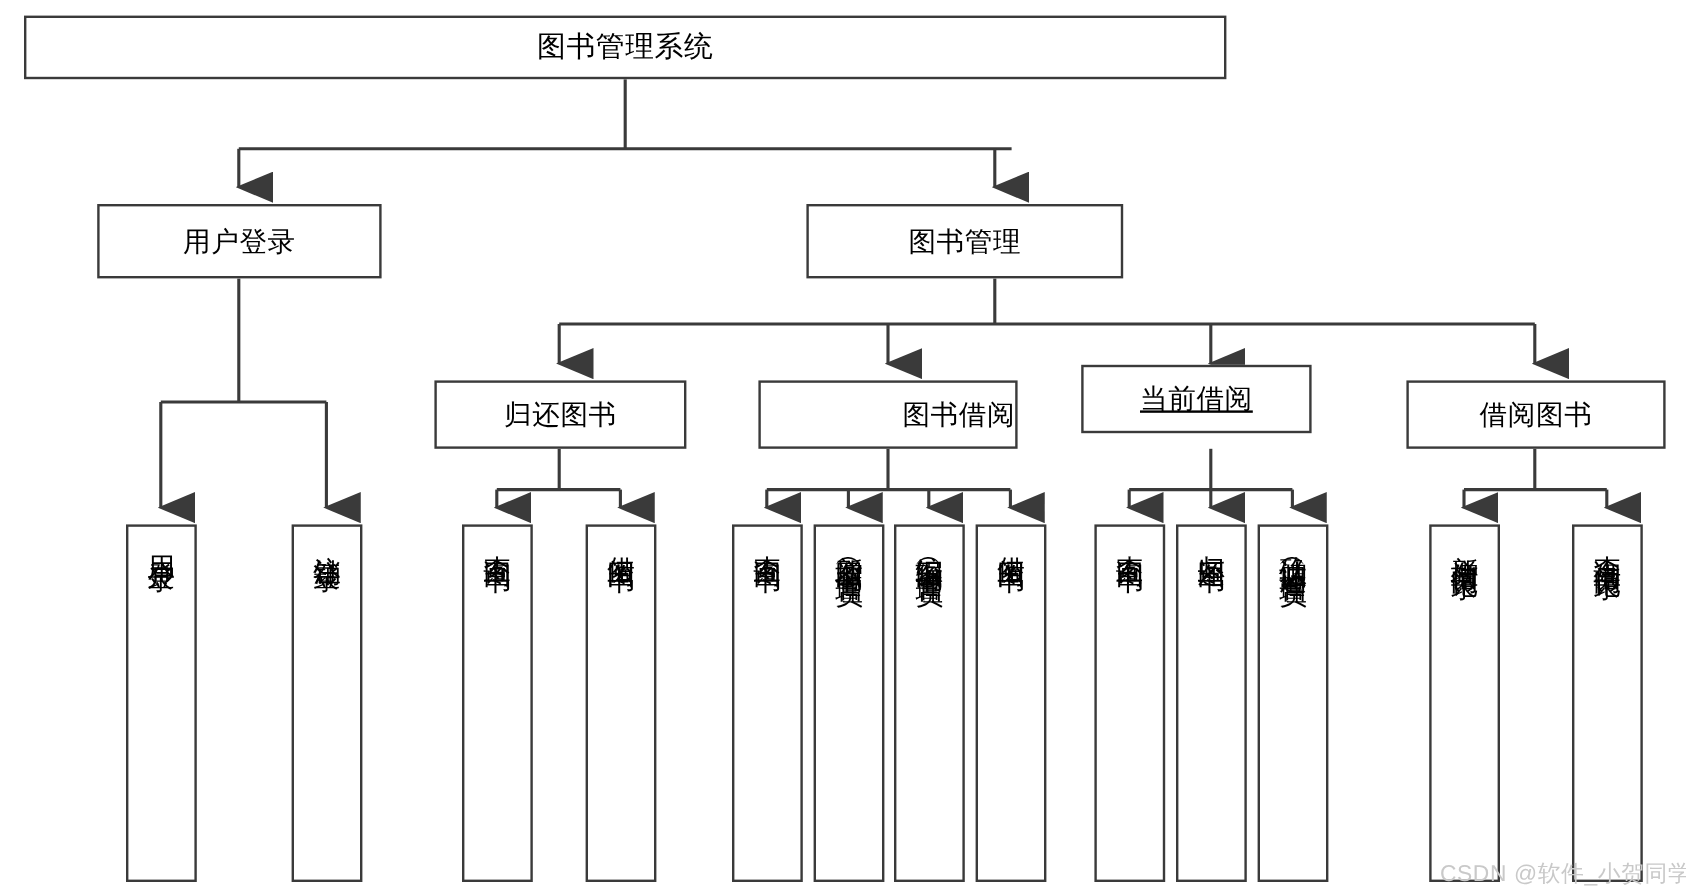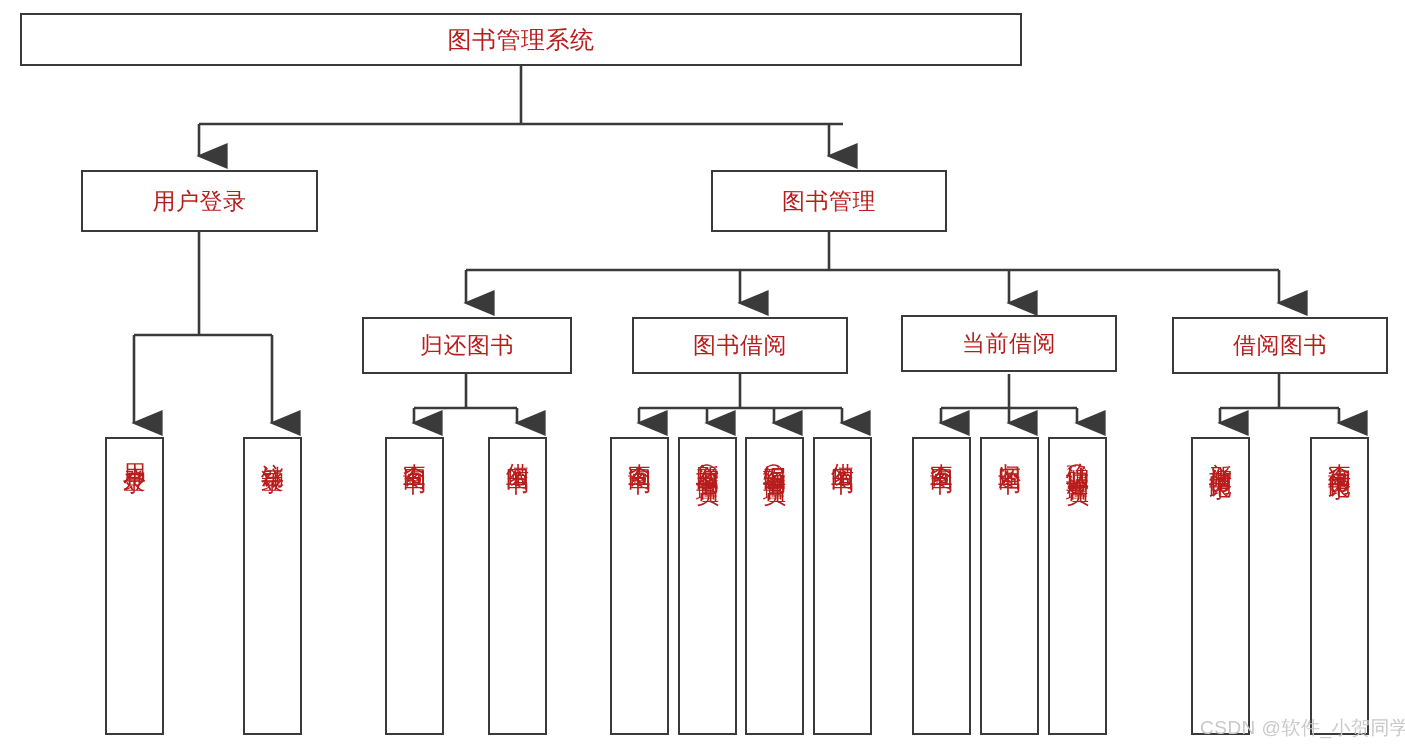--- a/index.html
+++ b/index.html
@@ -27,21 +27,21 @@
     pointer-events: none;
   }
   .node {
     position: absolute;
     box-sizing: border-box;
     background: #ffffff;
     border: 2.5px solid #3a3a3a;
     display: flex;
     align-items: center;
     justify-content: center;
-    color: #b91c1c;
+    color: #000000;
   }
   .node-label {
     text-align: center;
     line-height: 1.25;
     letter-spacing: 0.5px;
   }
   
   .node.horiz .node-label {
     writing-mode: horizontal-tb;
     font-size: 23px;
@@ -127,33 +127,33 @@
   </svg>
 
   <div class="node horiz root" style="left:20px; top:13px; width:1002px; height:53px;">
     <span class="node-label">图书管理系统</span>
   </div>
 
   <div class="node horiz" style="left:81px; top:170px; width:237px; height:62px;">
     <span class="node-label">用户登录</span>
   </div>
 
-  <div class="node horiz" style="left:711px; top:170px; width:236px; height:62px;">
+  <div class="node horiz" style="left:672px; top:170px; width:264px; height:62px;">
     <span class="node-label">图书管理</span>
   </div>
 
   <div class="node horiz" style="left:362px; top:317px; width:210px; height:57px;">
     <span class="node-label">归还图书</span>
   </div>
 
-  <div class="node horiz" style="left:632px; top:317px; width:216px; height:57px;">
+  <div class="node horiz" style="left:632px; top:317px; width:216px; height:57px;justify-content:flex-end;">
     <span class="node-label">图书借阅</span>
   </div>
 
-  <div class="node horiz" style="left:901px; top:315px; width:216px; height:57px;">
+  <div class="node horiz" style="left:901px; top:304px; width:192px; height:57px;text-decoration:underline;">
     <span class="node-label">当前借阅</span>
   </div>
 
   <div class="node horiz" style="left:1172px; top:317px; width:216px; height:57px;">
     <span class="node-label">借阅图书</span>
   </div>
 
   <div class="node vert" style="left:105px; top:437px; width:59px; height:298px;">
     <span class="node-label">用户登录</span>
   </div>

